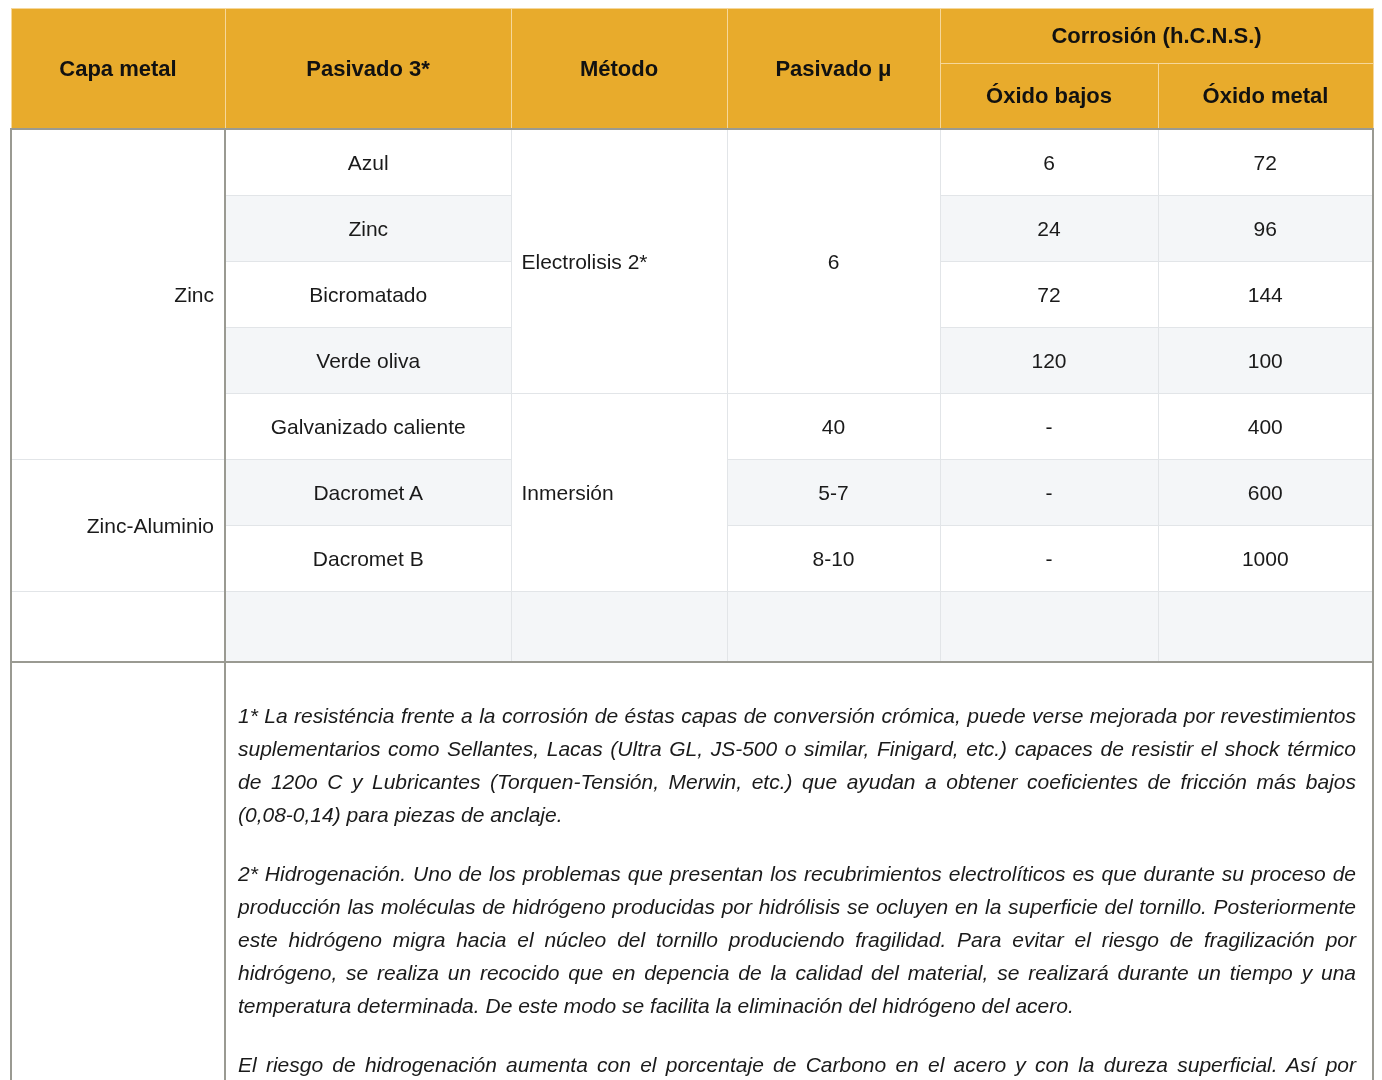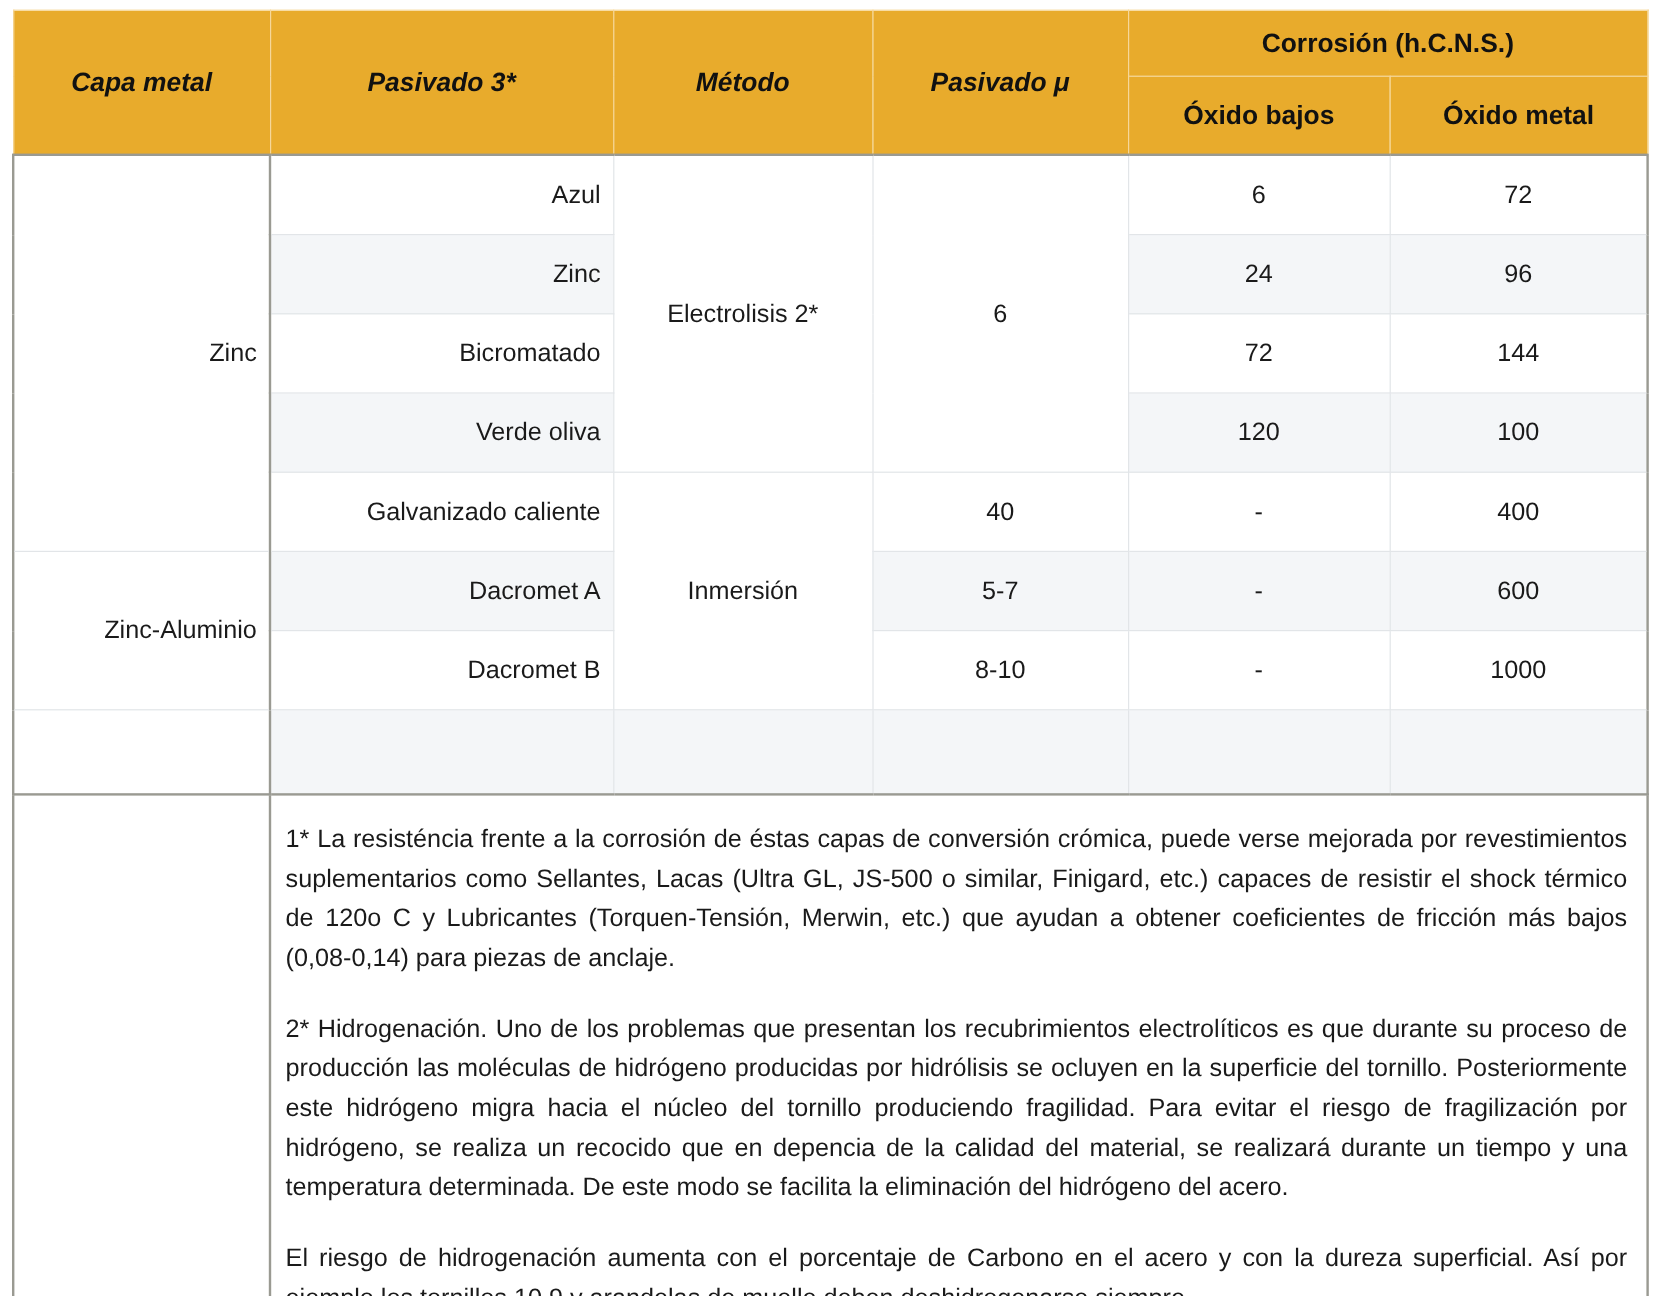--- a/index.html
+++ b/index.html
@@ -42,39 +42,39 @@
   thead th {
     background: #e8ab2c;
     color: #111111;
     font-weight: bold;
     font-size: 22px;
     text-align: center;
     vertical-align: middle;
     border: 1px solid #f6d79a;
     padding: 4px 8px;
   }
-  thead th.h-main   { height: 104px; font-style: italic; }
+  thead th.h-main   { height: 104px; }
   thead th.h-group  { height: 46px; }
   thead th.h-sub    { height: 56px; }
   thead tr:last-child th { border-bottom: 2px solid #9a9a92; }
   thead th.h-main   { border-bottom: 2px solid #9a9a92; }
 
   
   tbody td {
     border: 1px solid #e2e5e8;
     padding: 6px 10px;
     height: 53px;
     vertical-align: middle;
     font-size: 21px;
     font-weight: normal;
     background: #ffffff;
   }
   tbody td.num      { text-align: center; }
-  tbody td.ctr      { text-align: center; }
-  tbody td.lft      { text-align: right; }
+  tbody td.ctr      { text-align: left; }
+  tbody td.lft      { text-align: center; }
   tbody td.stripe   { background: #f4f6f8; }
 
   tbody td.grp {
     text-align: right;
     vertical-align: middle;
     border-left: 2px solid #9a9a92;
     border-right: 2px solid #9a9a92;
   }
   tbody td.grp-top   { border-top: 2px solid #9a9a92; }
   tbody td.rowend    { border-right: 2px solid #9a9a92; }
@@ -99,21 +99,22 @@
     background: #ffffff;
     padding: 20px 16px 24px 12px;
     vertical-align: top;
     text-align: justify;
   }
   .note-p {
     font-size: 21px;
     line-height: 33px;
     text-align: justify;
     text-justify: inter-word;
-    margin: 0 0 26px 0;
+    margin: 16px 0 26px 0;
+    font-style: italic;
   }
   .note-p.last { margin-bottom: 0; }
 </style>
 </head>
 <body>
 
 <div class="sheet">
 
   <table class="spec">
     <colgroup>

